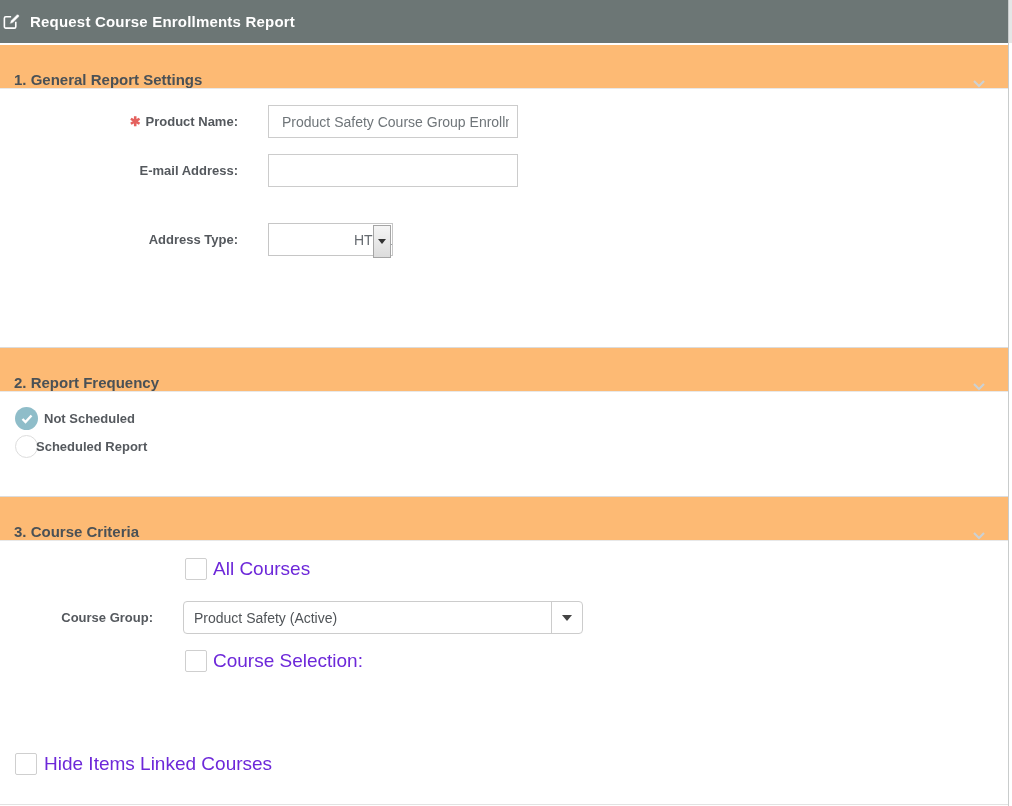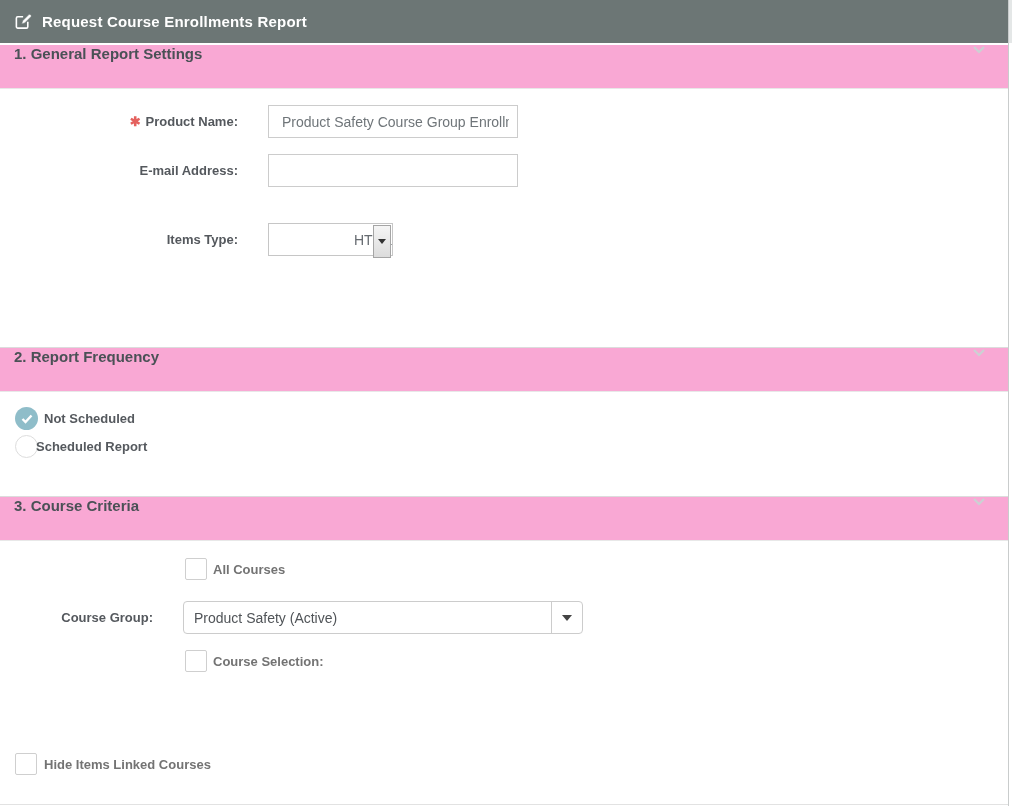--- a/index.html
+++ b/index.html
@@ -5,28 +5,28 @@
   * { margin:0; padding:0; box-sizing:border-box; }
   html,body { width:1012px; height:806px; background:#ffffff; font-family:"Liberation Sans", sans-serif; }
   #screen { position:relative; width:1012px; height:806px; background:#ffffff; overflow:hidden; }
 
   
   .panel-right-border { position:absolute; left:1008px; top:0; width:1px; height:806px; background:#c9cccc; }
   .page-bg-strip { position:absolute; left:1009px; top:0; width:3px; height:43px; background:#e4e7e7; }
 
   
   .titlebar { position:absolute; left:0; top:0; width:1008px; height:43px; background:#6c7675;
-              display:flex; align-items:center; padding-left:14px; }
+              display:flex; align-items:center; padding-left:2px; }
   .titlebar .ticon { width:19px; height:19px; margin-right:9px; display:inline-flex; }
   .titlebar .ttext { color:#ffffff; font-size:15px; font-weight:bold; letter-spacing:.2px; }
 
   
-  .sec-header { position:absolute; left:0; width:1008px; height:45px; background:#f9a8d4;
+  .sec-header { position:absolute; left:0; width:1008px; height:45px; background:#fdba74;
                 border-top:1px solid #dcdcdc; border-bottom:1px solid #e8e8e8;
-                display:flex; align-items:flex-start; padding:0 14px; }
+                display:flex; align-items:flex-end; padding:0 14px; }
   .sec-header.first { top:45px; border-top:none; height:44px; }
   .sec-header.second { top:347px; }
   .sec-header.third { top:496px;gap:48px; }
   .sec-title { font-size:15px; font-weight:bold; color:#4a5156; }
   .sec-chevron { margin-left:auto; margin-right:8px; width:14px; height:9px; display:inline-flex; }
 
   
   .lblbox { position:absolute; height:33px; display:flex; align-items:center; justify-content:flex-end; }
   .lbl { font-size:13px; font-weight:bold; color:#54585d; }
   .req { color:#e4615e; font-size:13px; margin-right:5px; font-weight:bold; }
@@ -53,21 +53,21 @@
   .bselect .bzone .tri { width:0; height:0; border-left:5px solid transparent; border-right:5px solid transparent; border-top:6px solid #444444; }
 
   
   .radio { position:absolute; width:23px; height:23px; border-radius:50%; }
   .radio.on { background:#8fbdc9; display:flex; align-items:center; justify-content:center; }
   .radio.off { background:#ffffff; border:1px solid #dddddd; }
   .radio-label { position:absolute; height:23px; display:flex; align-items:center; font-size:13px; font-weight:bold; color:#55595e; }
 
   
   .chk { position:absolute; width:22px; height:22px; background:#ffffff; border:1px solid #cfcfcf; border-radius:2px; }
-  .chk-label { position:absolute; height:22px; display:flex; align-items:center; font-size:13px; font-weight:bold; color:#737373; }
+  .chk-label { position:absolute; height:22px; display:flex; align-items:center; font-size:19px; font-weight:normal; color:#6d28d9; }
 
   .bottom-rule { position:absolute; left:0; top:804px; width:1008px; height:1px; background:#e2e2e2; }
 </style>
 </head>
 <body>
 
 <div id="screen">
 
   <div class="titlebar">
     <span class="ticon">
@@ -93,21 +93,21 @@
     <span class="lbl">Product Name:</span>
   </div>
   <input class="txt" style="left: 268px; top: 105px;" type="text" value="Product Safety Course Group Enrollme">
 
   <div class="lblbox" style="left:0; top:154px; width:238px;">
     <span class="lbl">E-mail Address:</span>
   </div>
   <input class="txt" style="left: 268px; top: 154px;" type="text" value="">
 
   <div class="lblbox" style="left:0; top:223px; width:238px;">
-    <span class="lbl">Items Type:</span>
+    <span class="lbl">Address Type:</span>
   </div>
   <div class="nselect">
     <span class="nval">HTML</span>
     <span class="nbtn">
         <span class="tri"></span>
       </span>
   </div>
 
   <div class="sec-header second">
     <span class="sec-title">2. Report Frequency</span>

